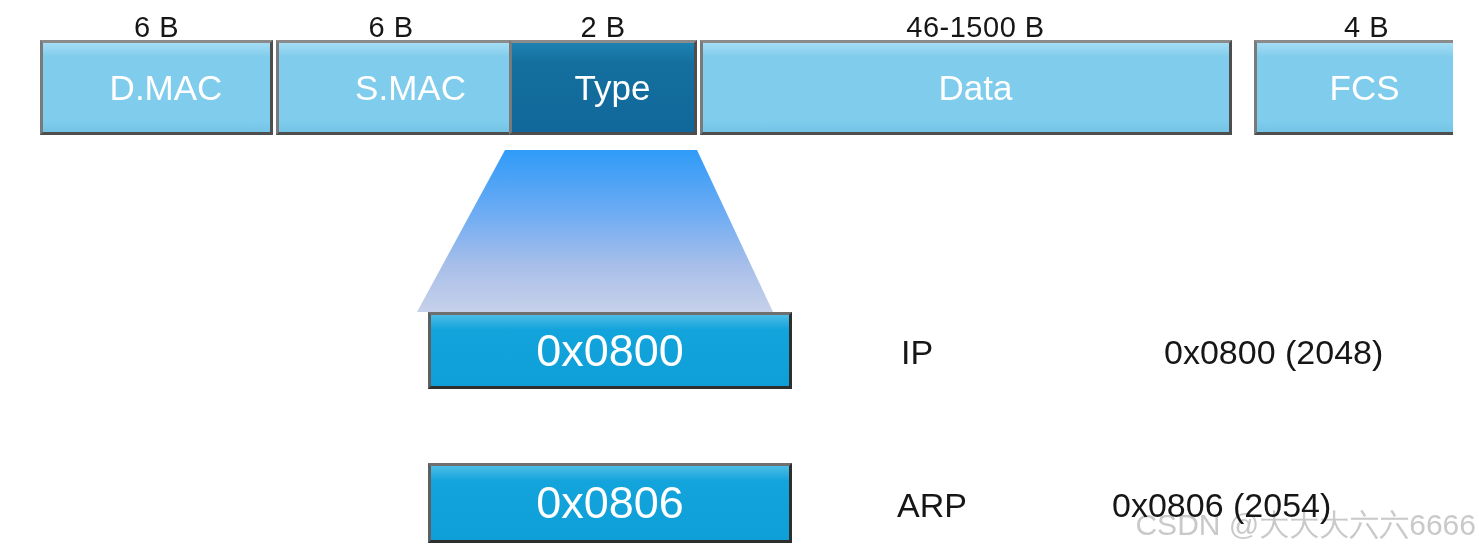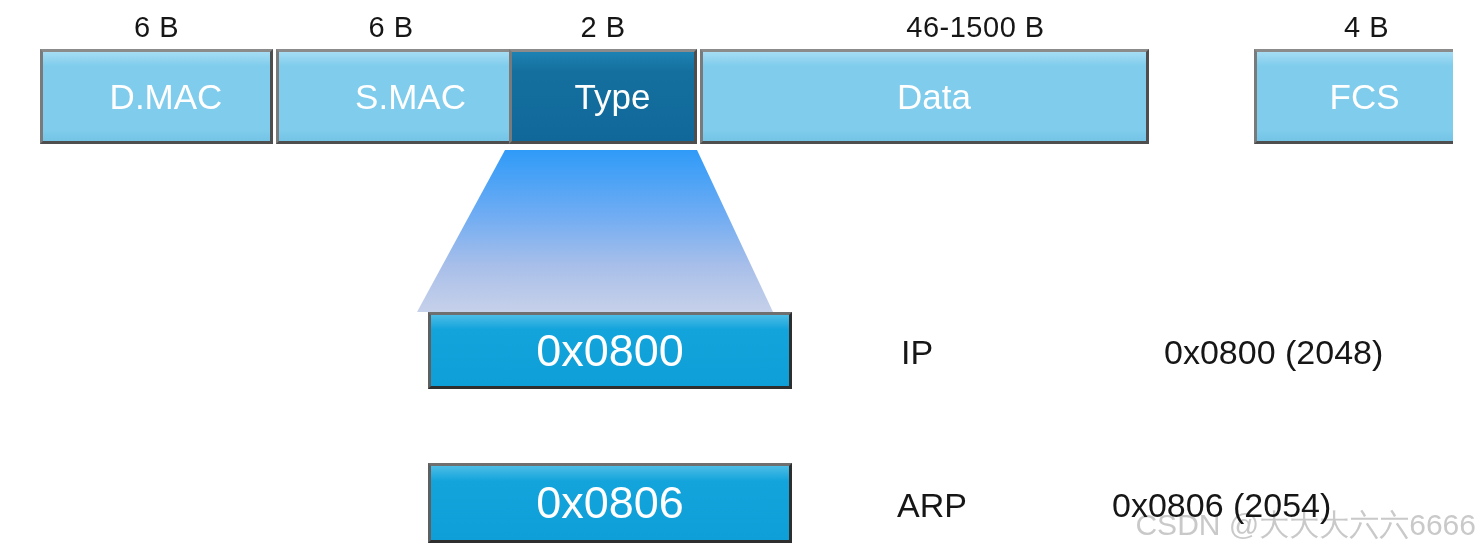--- a/index.html
+++ b/index.html
@@ -11,34 +11,34 @@
     font-family:"Liberation Sans", sans-serif;
   }
   
   .size-label{
     position:absolute;top:6px;height:42px;
     display:flex;align-items:center;justify-content:center;
     font-size:29px;color:#161616;letter-spacing:0.5px;
   }
   
   .field-box{
-    position:absolute;top:49px;height:95px;box-sizing:border-box;
+    position:absolute;top:40px;height:95px;box-sizing:border-box;
     border:3px solid;
     border-color:#8b8b8b #4e4e4e #4e4e4e #7a7a7a;
     background:linear-gradient(180deg,#a5ddf4 0%,#7fccec 16%,#7fccec 88%,#74c4e6 100%);
     display:flex;align-items:center;justify-content:center;
     font-size:35px;color:#ffffff;padding-left:19px;
   }
   .field-box.dark{
     background:linear-gradient(180deg,#1d82b2 0%,#146f9e 22%,#10689a 100%);
   }
   .pos-f1{left:40px;width:233px;}
   .pos-f2{left:276px;width:250px;}
   .pos-f3{left:509px;width:188px;}
-  .pos-f4{left:700px;width:449px;}
+  .pos-f4{left:700px;width:532px;}
   .pos-f5{left:1254px;width:199px;border-right:none;}
   .lbl-f1{left:40px;width:233px;}
   .lbl-f2{left:276px;width:230px;}
   .lbl-f3{left:509px;width:188px;}
   .lbl-f4{left:700px;width:551px;}
   .lbl-f5{left:1254px;width:225px;}
   
   .funnel{
     position:absolute;left:415px;top:150px;width:360px;height:162px;
     background:linear-gradient(180deg,#2f9bf8 0%,#6facf3 40%,#a9bfe9 72%,#c6d1ea 100%);

